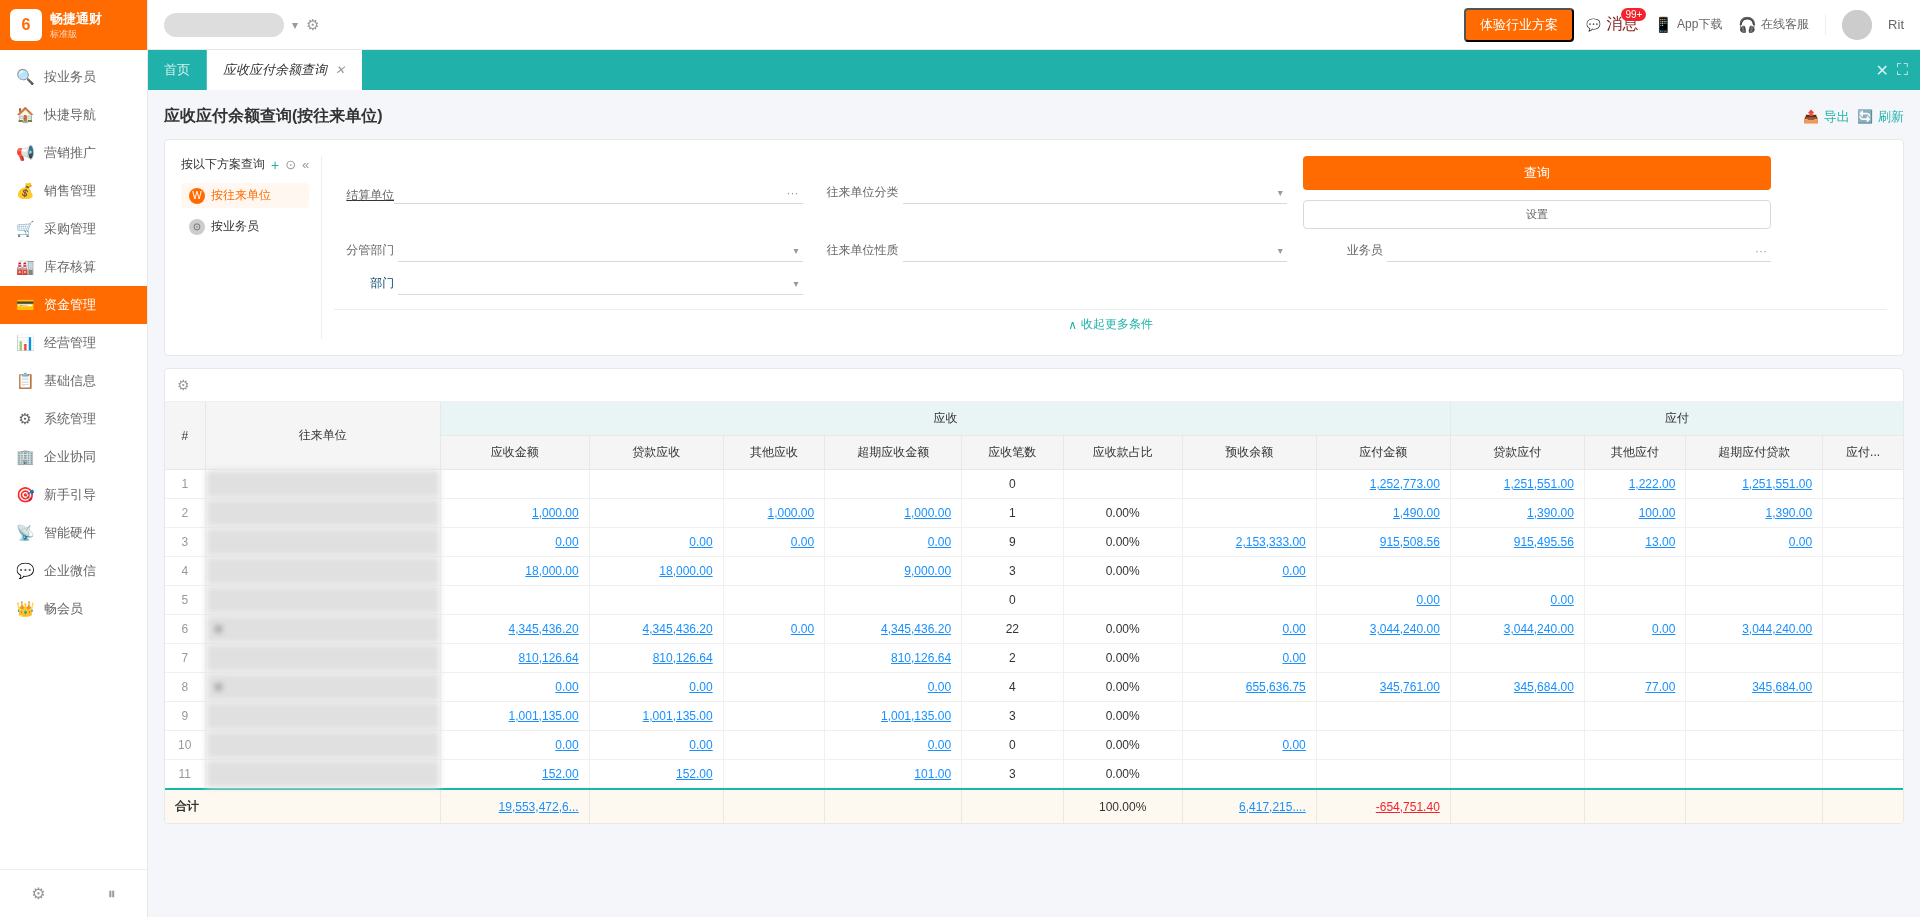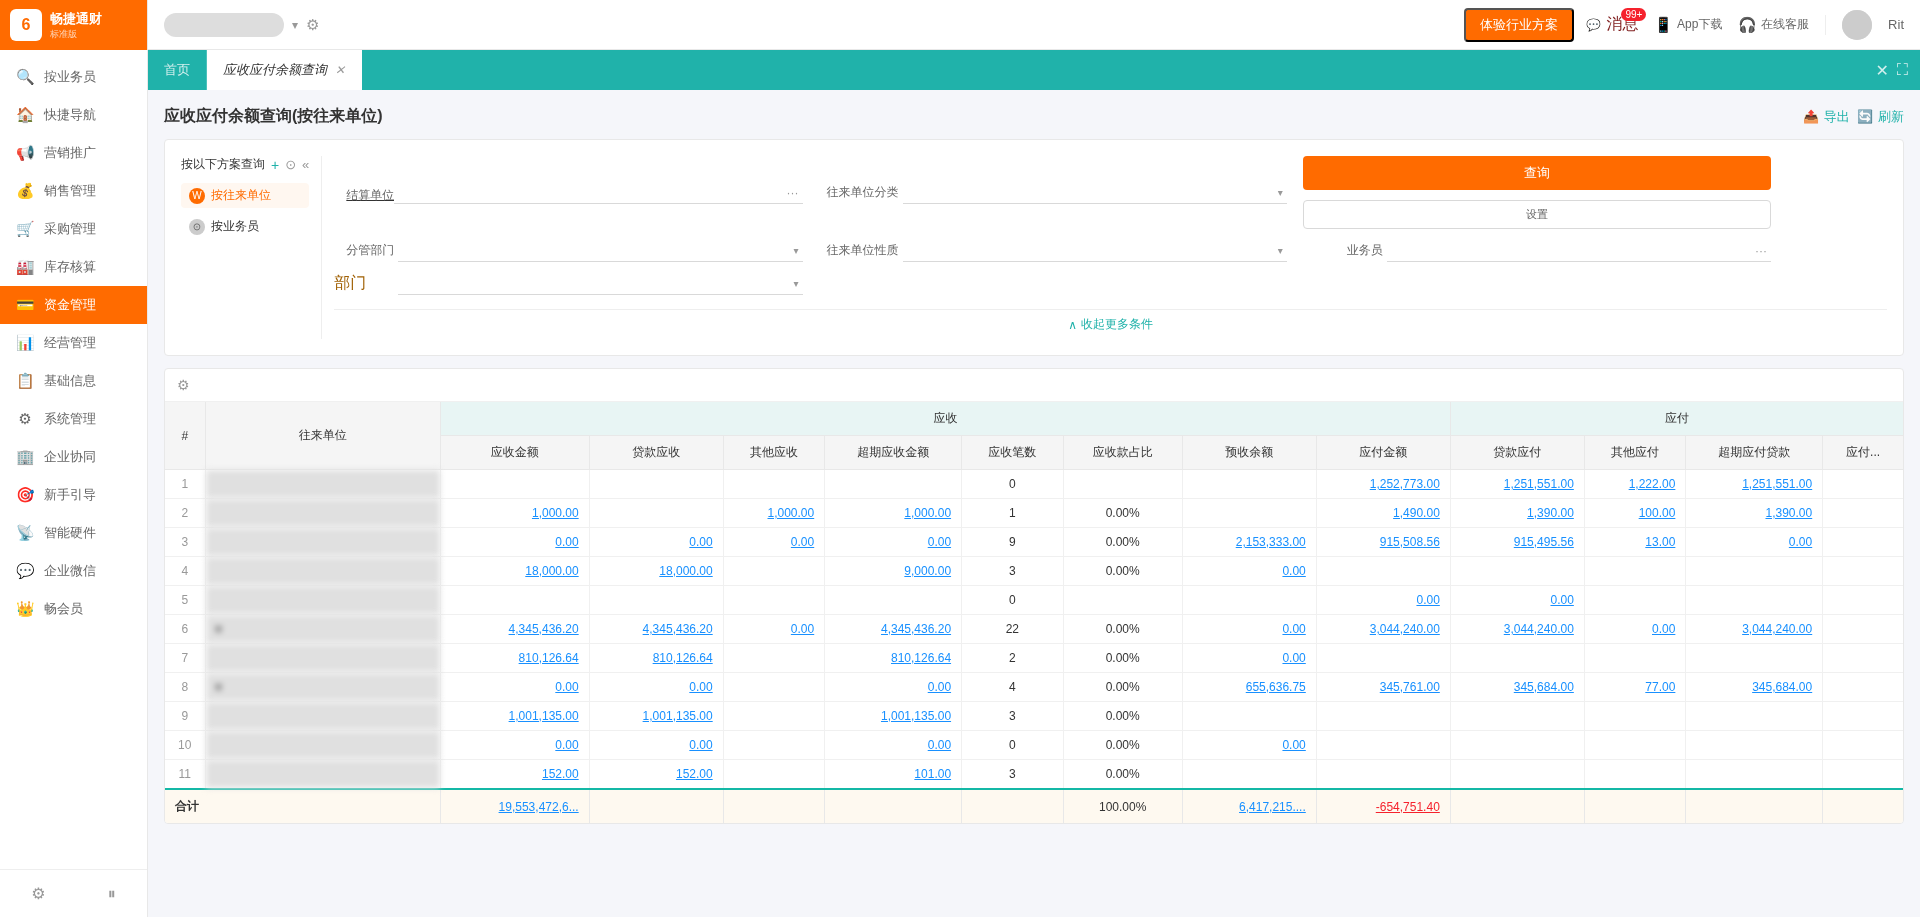--- a/index.html
+++ b/index.html
@@ -357,21 +357,21 @@
               <div style="flex:1;position:relative;display:flex;align-items:center;">
                 <input type="text" style="width: 100%; border-top: none; border-right: none; border-left: none; border-image: initial; border-bottom: 1px solid rgb(217, 217, 217); padding: 4px 24px 4px 4px; font-size: 12px; outline: none;">
                 <span style="position:absolute;right:4px;color:#999;font-size:12px;cursor:pointer;">···</span>
               </div>
             </div>
             <div></div>
           </div>
 
           <div style="display:grid;grid-template-columns:1fr 1fr 1fr 100px;gap:16px;align-items:center;">
             <div style="display:flex;align-items:center;gap:4px;">
-              <span style="color:#a16207;font-size:16px;white-space:nowrap;min-width:60px;">部门</span>
+              <span style="color:#0c4a6e;font-size:12px;white-space:nowrap;min-width:60px;text-align:right;">部门</span>
               <div style="flex:1;position:relative;display:flex;align-items:center;">
                 <select style="width:100%;border:none;border-bottom:1px solid #d9d9d9;padding:4px 4px;font-size:12px;appearance:none;outline:none;background:transparent;">
                   <option></option>
                 </select>
                 <span style="position:absolute;right:4px;color:#999;font-size:10px;pointer-events:none;">▾</span>
               </div>
             </div>
             <div></div>
             <div></div>
             <div></div>

